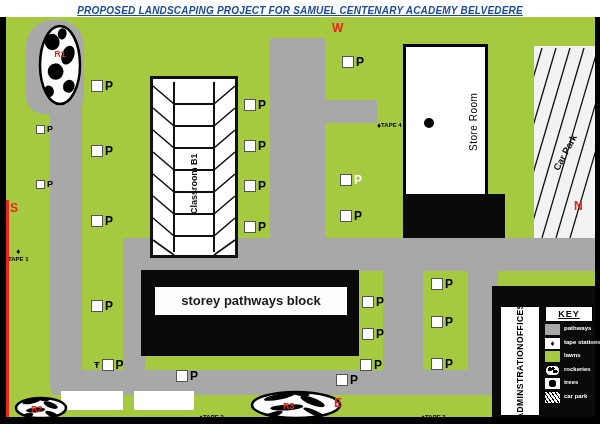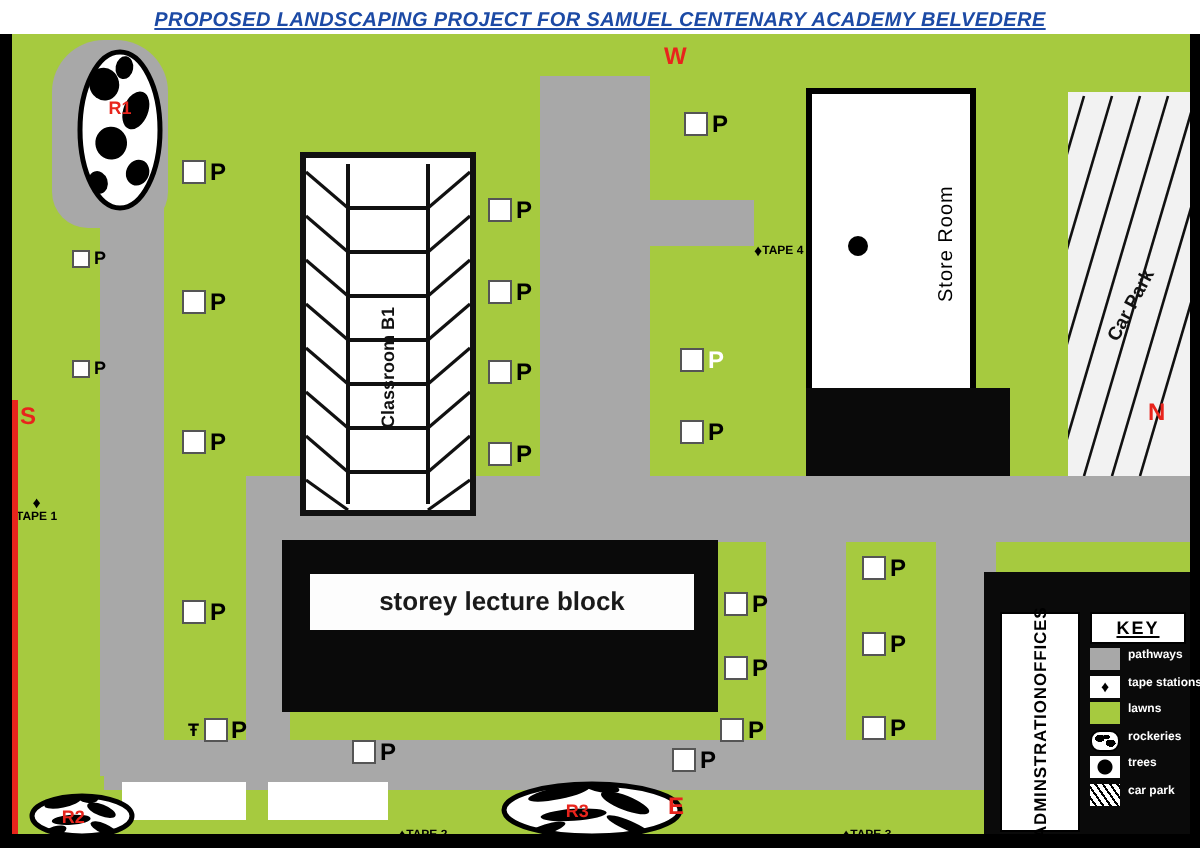--- a/index.html
+++ b/index.html
@@ -111,21 +111,21 @@
         <line x1="64" y1="116" x2="85" y2="98"></line>
           <line x1="64" y1="138" x2="85" y2="120"></line>
         <line x1="64" y1="160" x2="85" y2="142"></line>
           <line x1="64" y1="179" x2="85" y2="164"></line>
       </g>
       <text transform="translate(47,138) rotate(-90)" font-size="9" font-weight="bold" fill="#111" font-family="Liberation Sans, sans-serif">Classroom B1</text>
     </svg>
 
     <div class="abs" id="lecture-block">
       <div class="abs" id="lecture-band">
-        <span id="lecture-label">storey lecture block</span>
+        <span id="lecture-label">storey pathways block</span>
       </div>
     </div>
 
     <div class="abs" id="store-room">
       <div class="abs" id="store-room-label">Store Room</div>
     </div>
     <div class="abs" id="store-black"></div>
     <div class="abs" id="tree-dot"></div>
 
     <svg class="abs" style="left:528px;top:29px;" width="61" height="192" viewBox="0 0 61 192">

